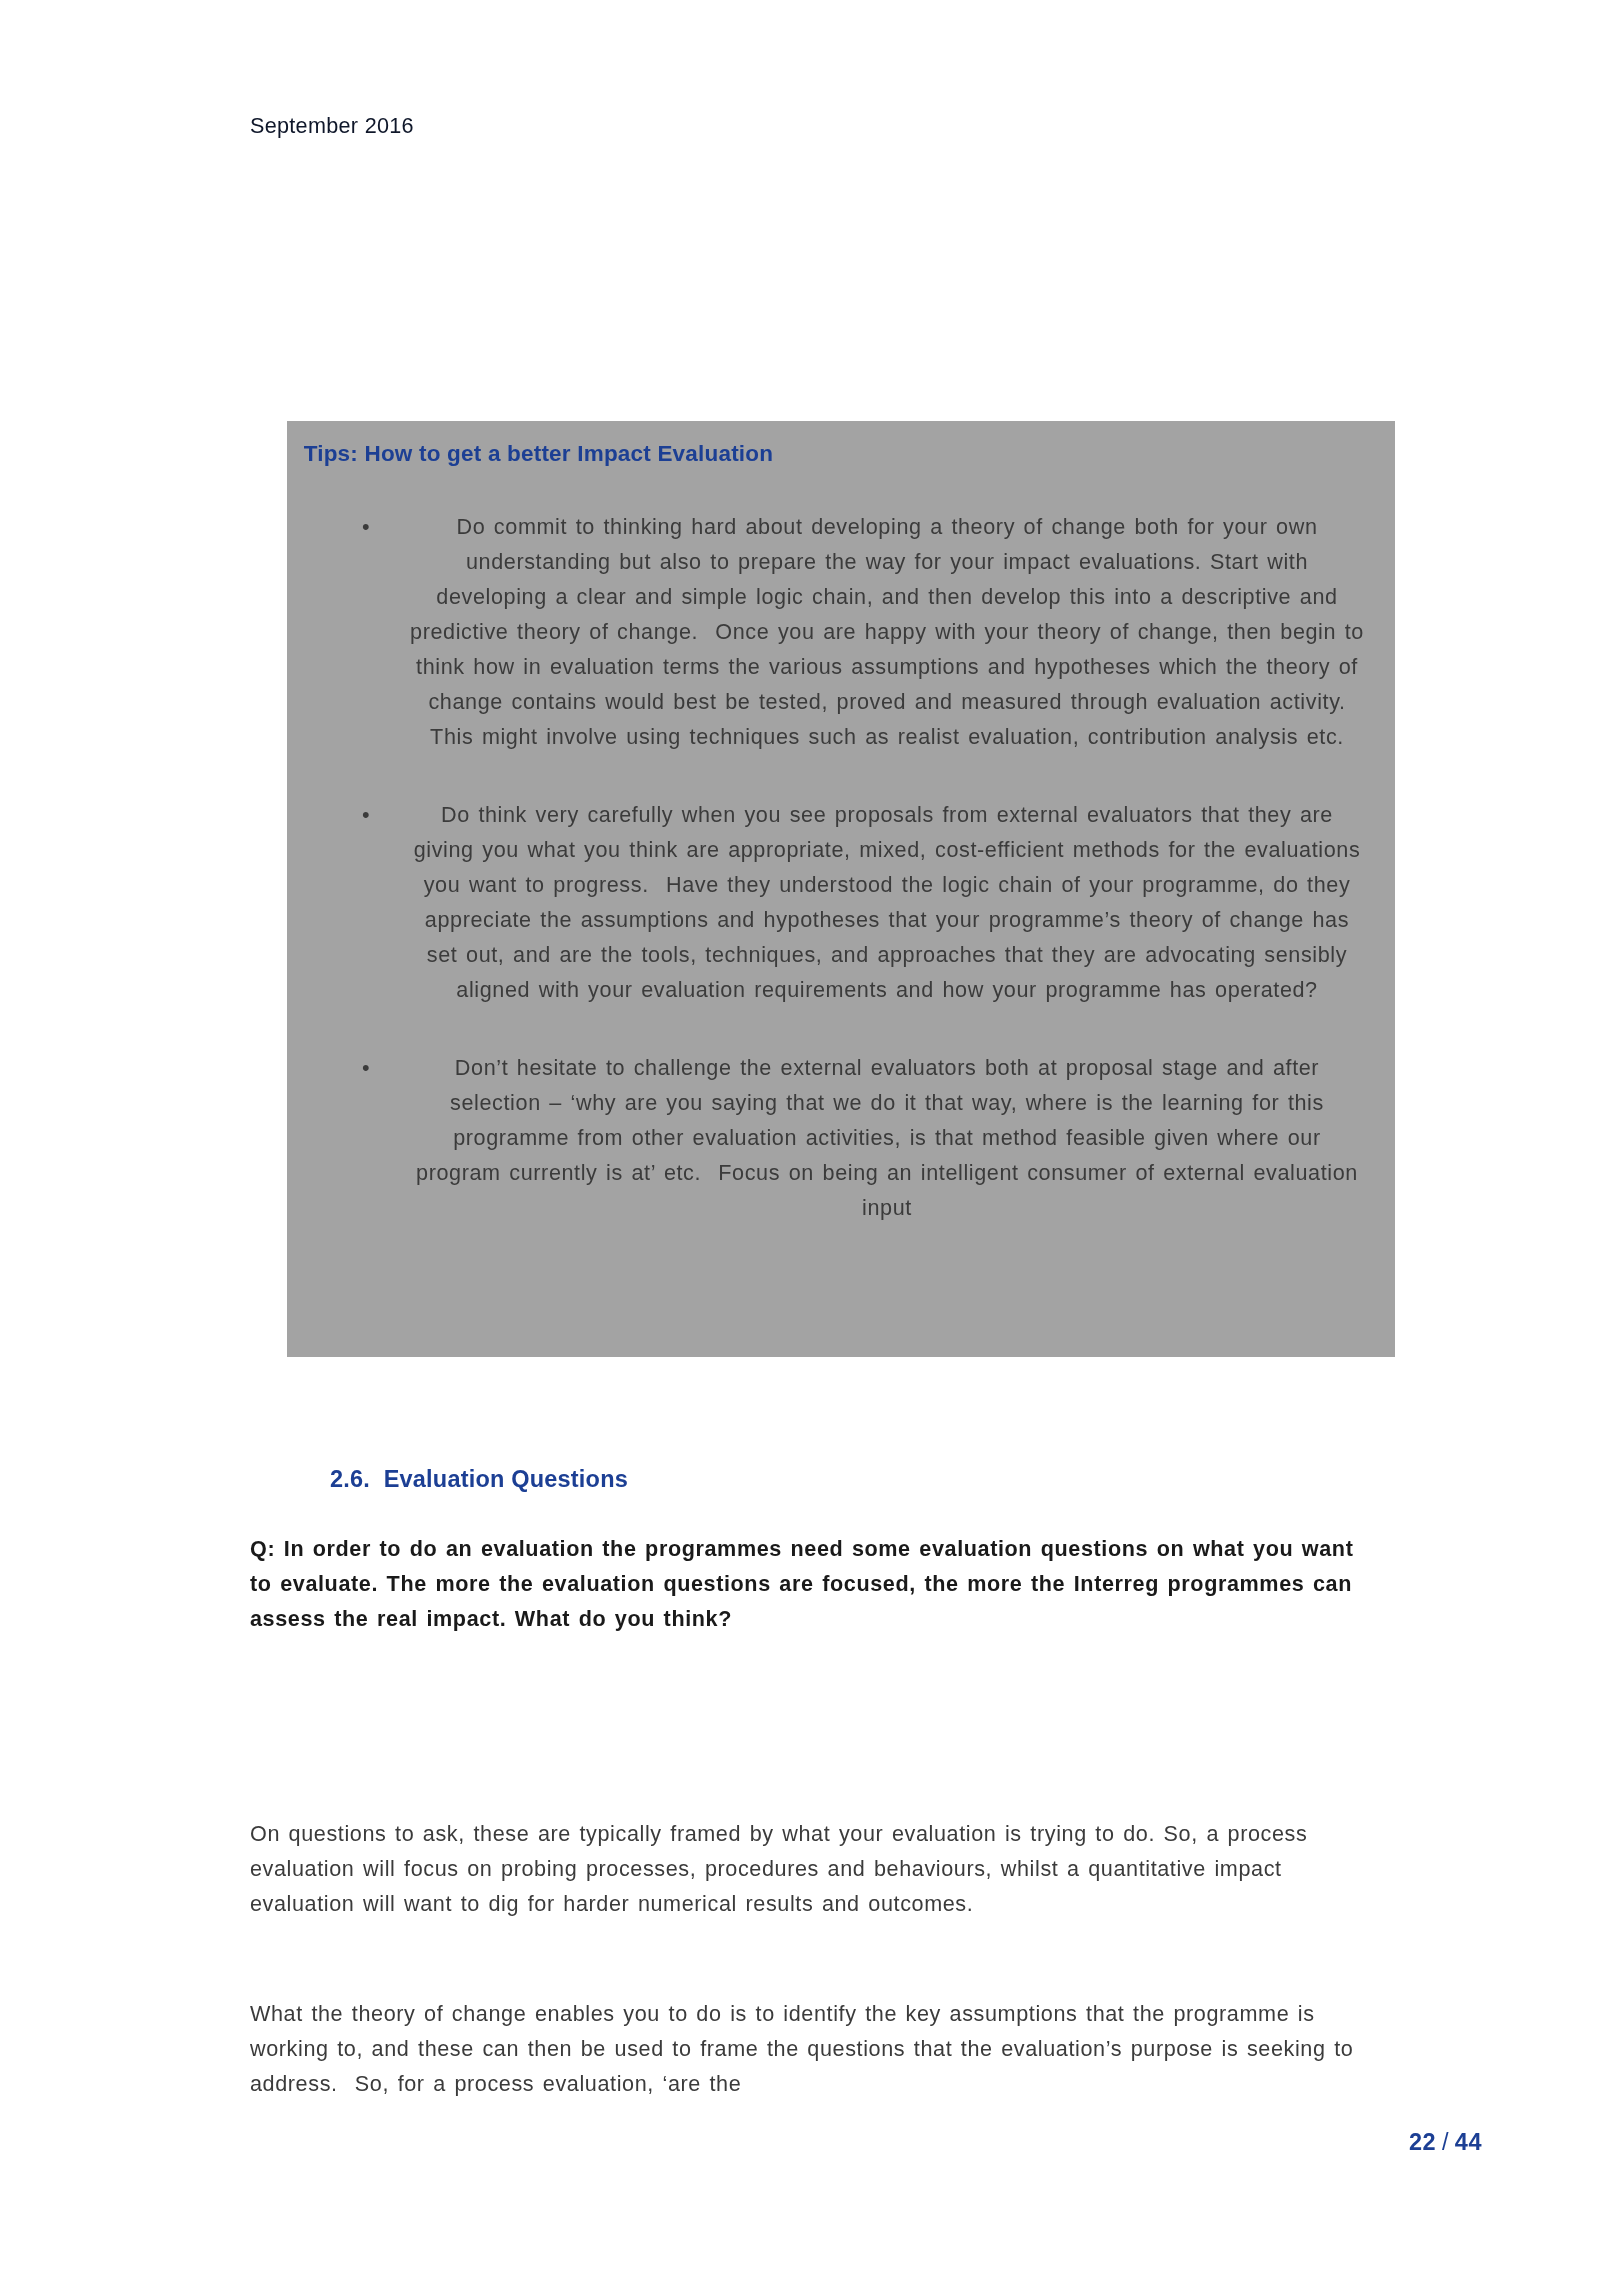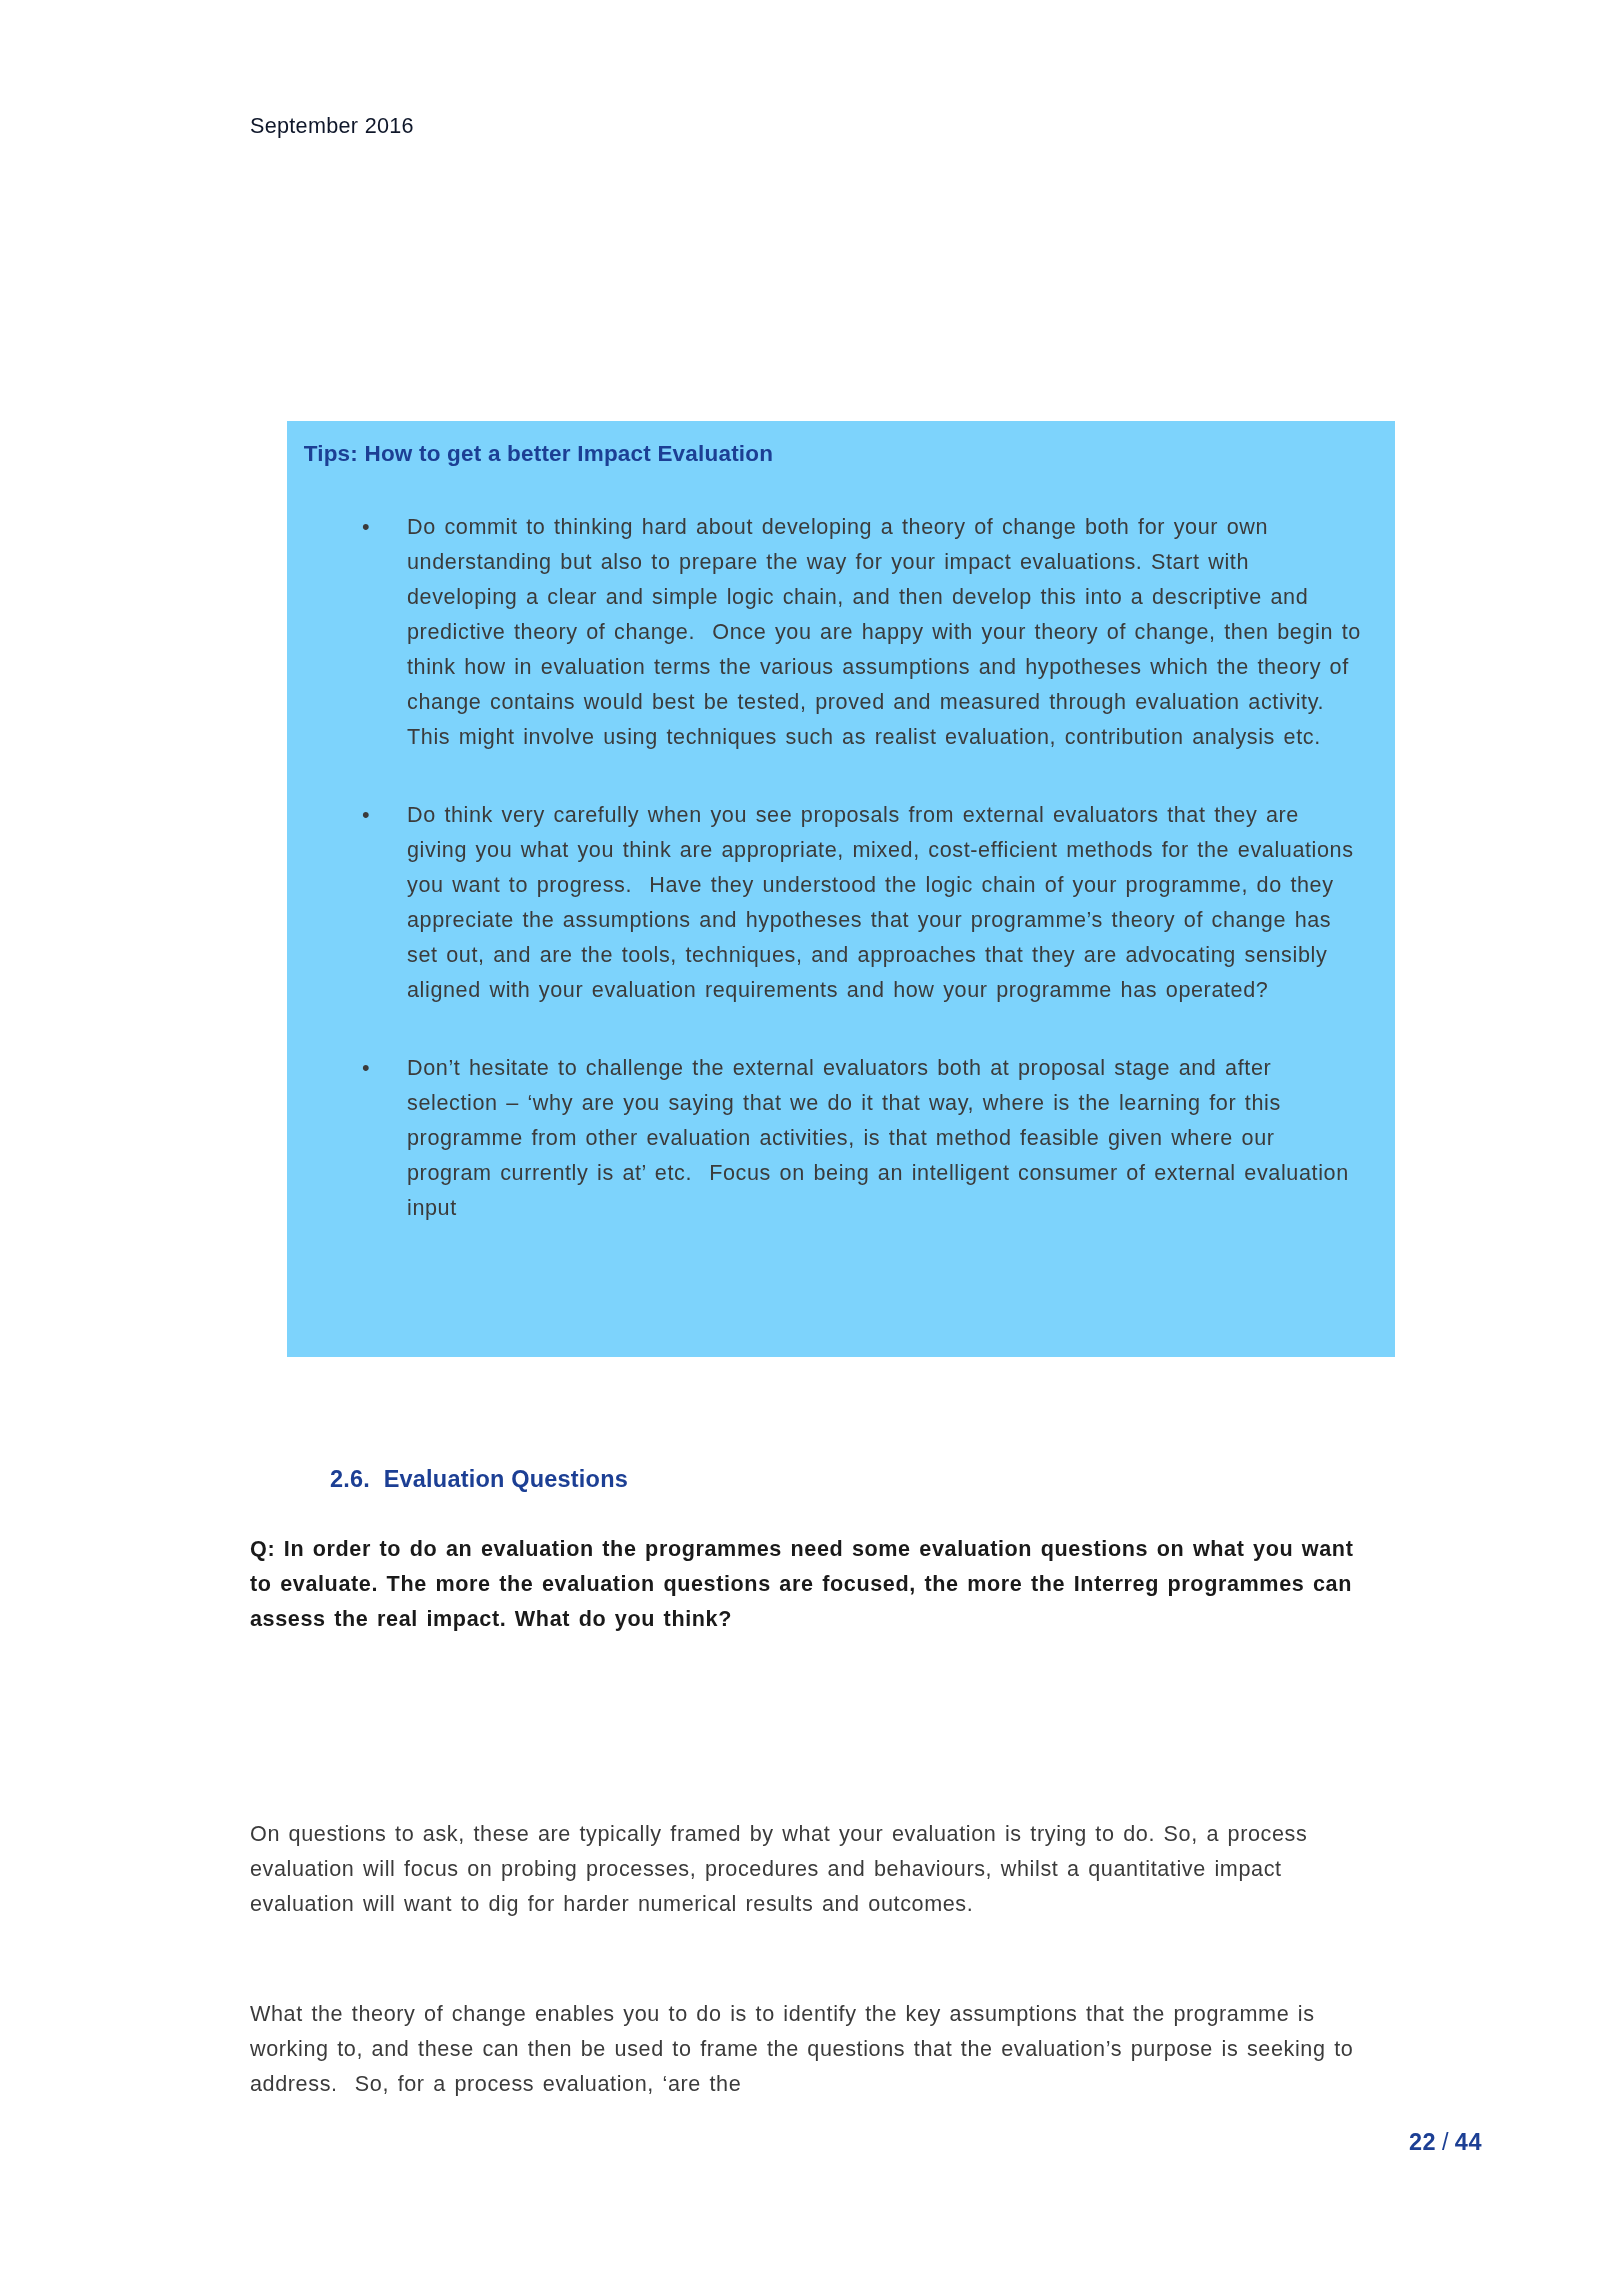--- a/index.html
+++ b/index.html
@@ -31,21 +31,21 @@
     letter-spacing: 0.3px;
   }
 
   
   .tips-box {
     position: absolute;
     left: 287px;
     top: 421px;
     width: 1108px;
     height: 936px;
-    background: #7dd3fc;
+    background: #a3a3a3;
   }
   .tips-title {
     margin: 17.6px 0 0 16.7px;
     color: #1c3f94;
     font-size: 22.5px;
     font-weight: bold;
     line-height: 29px;
     letter-spacing: 0.2px;
   }
   .bullet-list { margin-top: 41px; }
@@ -65,20 +65,21 @@
     line-height: 35px;
   }
   .bullet-text {
     display: block;
     color: #3b3b3b;
     font-size: 21.6px;
     line-height: 35px;
     letter-spacing: 0.6px;
     word-spacing: 2px;
     white-space: pre-wrap;
+    text-align: center;
   }
 
   
   .section-heading {
     position: absolute;
     left: 330px;
     top: 1466px;
     color: #1c3f94;
     font-size: 23.5px;
     font-weight: bold;

